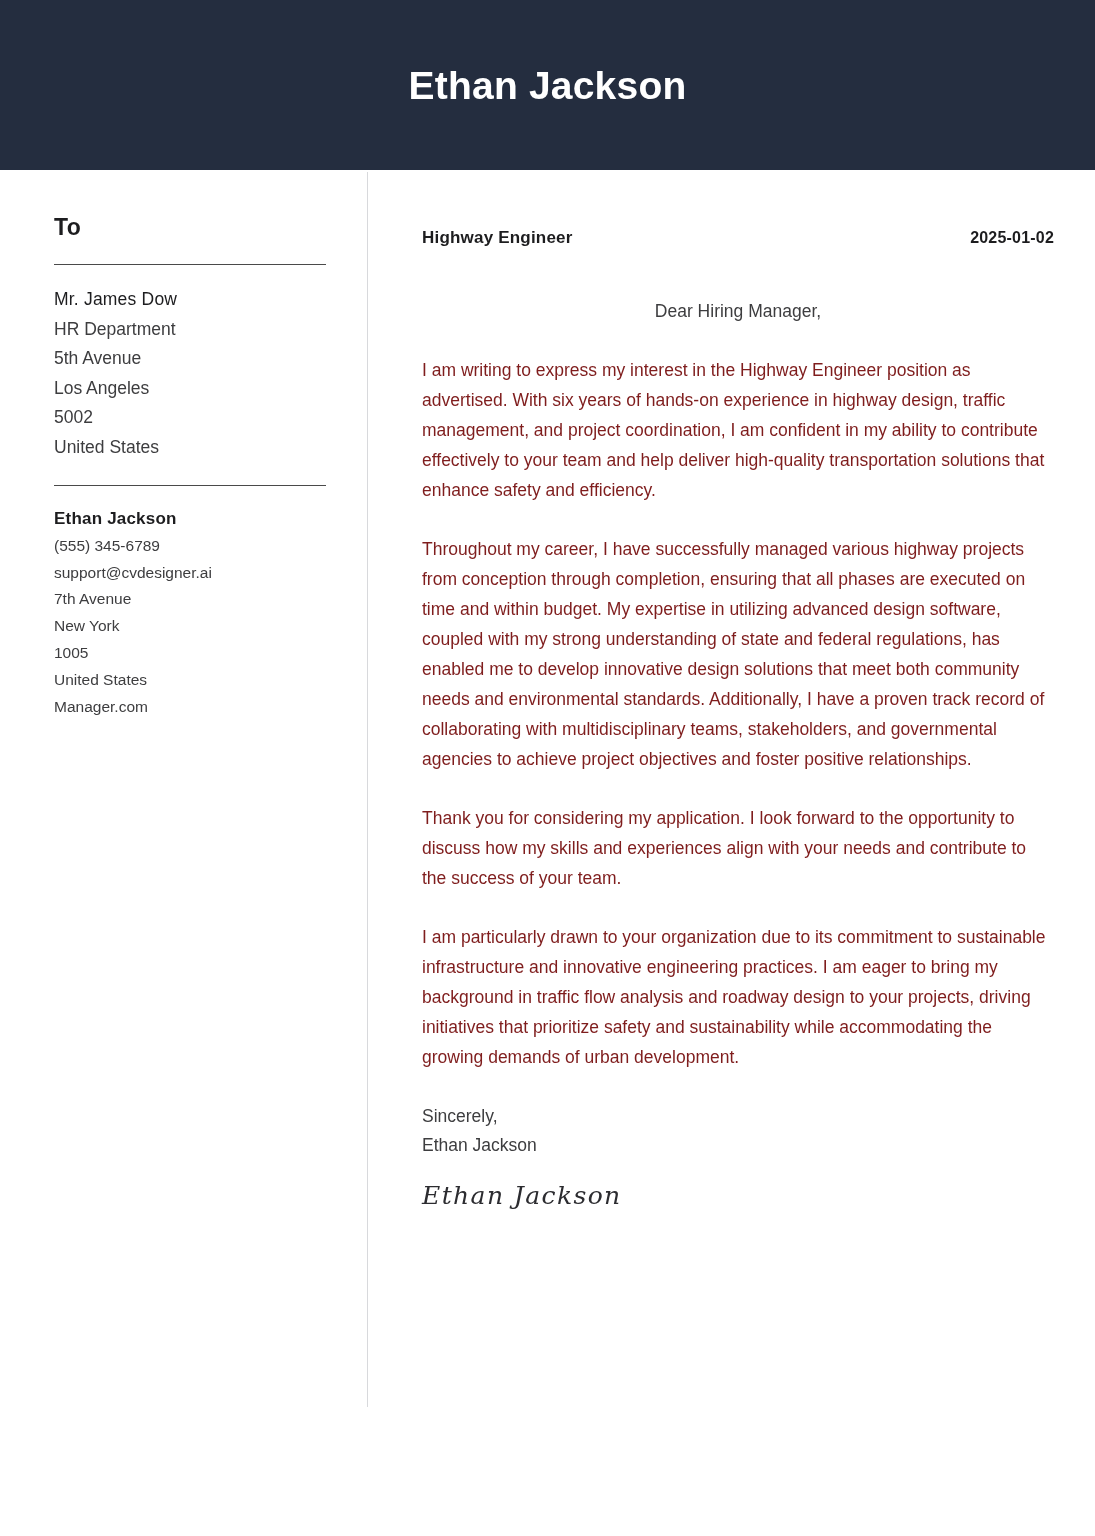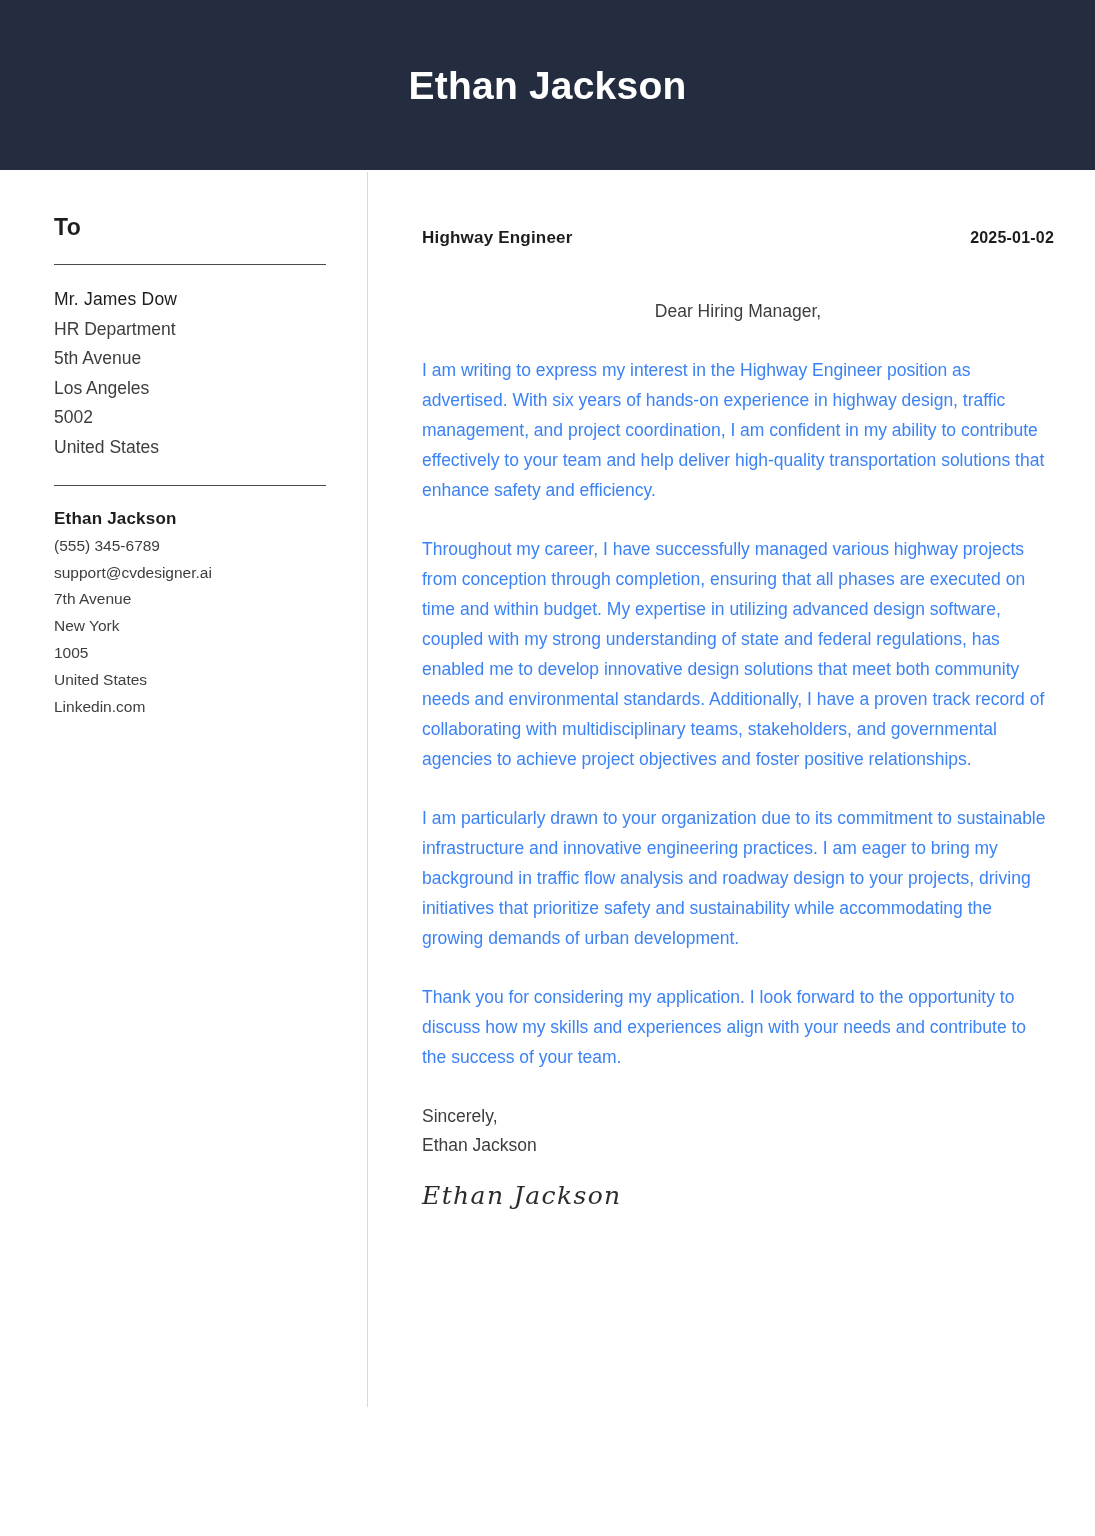--- a/index.html
+++ b/index.html
@@ -150,21 +150,21 @@
     font-size: 17.5px;
     line-height: 30px;
     color: #3d3d3f;
     text-align: center;
   }
   .letter-para {
     margin: 0;
     padding: 0;
     font-size: 17.5px;
     line-height: 30px;
-    color: #3b82f6;
+    color: #7f1d1d;
     text-align: left;
   }
   .para-gap { margin-top: 29px; }
 
   .closing {
     margin-top: 30px;
     font-size: 17.5px;
     line-height: 29px;
     color: #3d3d3f;
   }
@@ -209,39 +209,39 @@
     <div class="side-section">
       <hr class="side-rule from-rule">
       <ul class="side-list from-list">
         <li class="strong">Ethan Jackson</li>
         <li>(555) 345-6789</li>
         <li>support@cvdesigner.ai</li>
         <li>7th Avenue</li>
         <li>New York</li>
         <li>1005</li>
         <li>United States</li>
-        <li>Linkedin.com</li>
+        <li>Manager.com</li>
       </ul>
     </div>
 
   </div>
 
   <div class="letter">
 
     <div class="letter-meta">
       <div class="letter-job">Highway Engineer</div>
       <div class="letter-date">2025-01-02</div>
     </div>
 
     <div class="salutation">Dear Hiring Manager,</div>
 
     <p class="letter-para para-gap">I am writing to express my interest in the Highway Engineer position as advertised. With six years of hands-on experience in highway design, traffic management, and project coordination, I am confident in my ability to contribute effectively to your team and help deliver high-quality transportation solutions that enhance safety and efficiency.</p>
     <p class="letter-para para-gap">Throughout my career, I have successfully managed various highway projects from conception through completion, ensuring that all phases are executed on time and within budget. My expertise in utilizing advanced design software, coupled with my strong understanding of state and federal regulations, has enabled me to develop innovative design solutions that meet both community needs and environmental standards. Additionally, I have a proven track record of collaborating with multidisciplinary teams, stakeholders, and governmental agencies to achieve project objectives and foster positive relationships.</p>
+    <p class="letter-para para-gap">Thank you for considering my application. I look forward to the opportunity to discuss how my skills and experiences align with your needs and contribute to the success of your team.</p>
     <p class="letter-para para-gap">I am particularly drawn to your organization due to its commitment to sustainable infrastructure and innovative engineering practices. I am eager to bring my background in traffic flow analysis and roadway design to your projects, driving initiatives that prioritize safety and sustainability while accommodating the growing demands of urban development.</p>
-    <p class="letter-para para-gap">Thank you for considering my application. I look forward to the opportunity to discuss how my skills and experiences align with your needs and contribute to the success of your team.</p>
 
     <div class="closing">
       <div>Sincerely,</div>
       <div>Ethan Jackson</div>
     </div>
 
     <div class="signature">Ethan Jackson</div>
 
   </div>
 

